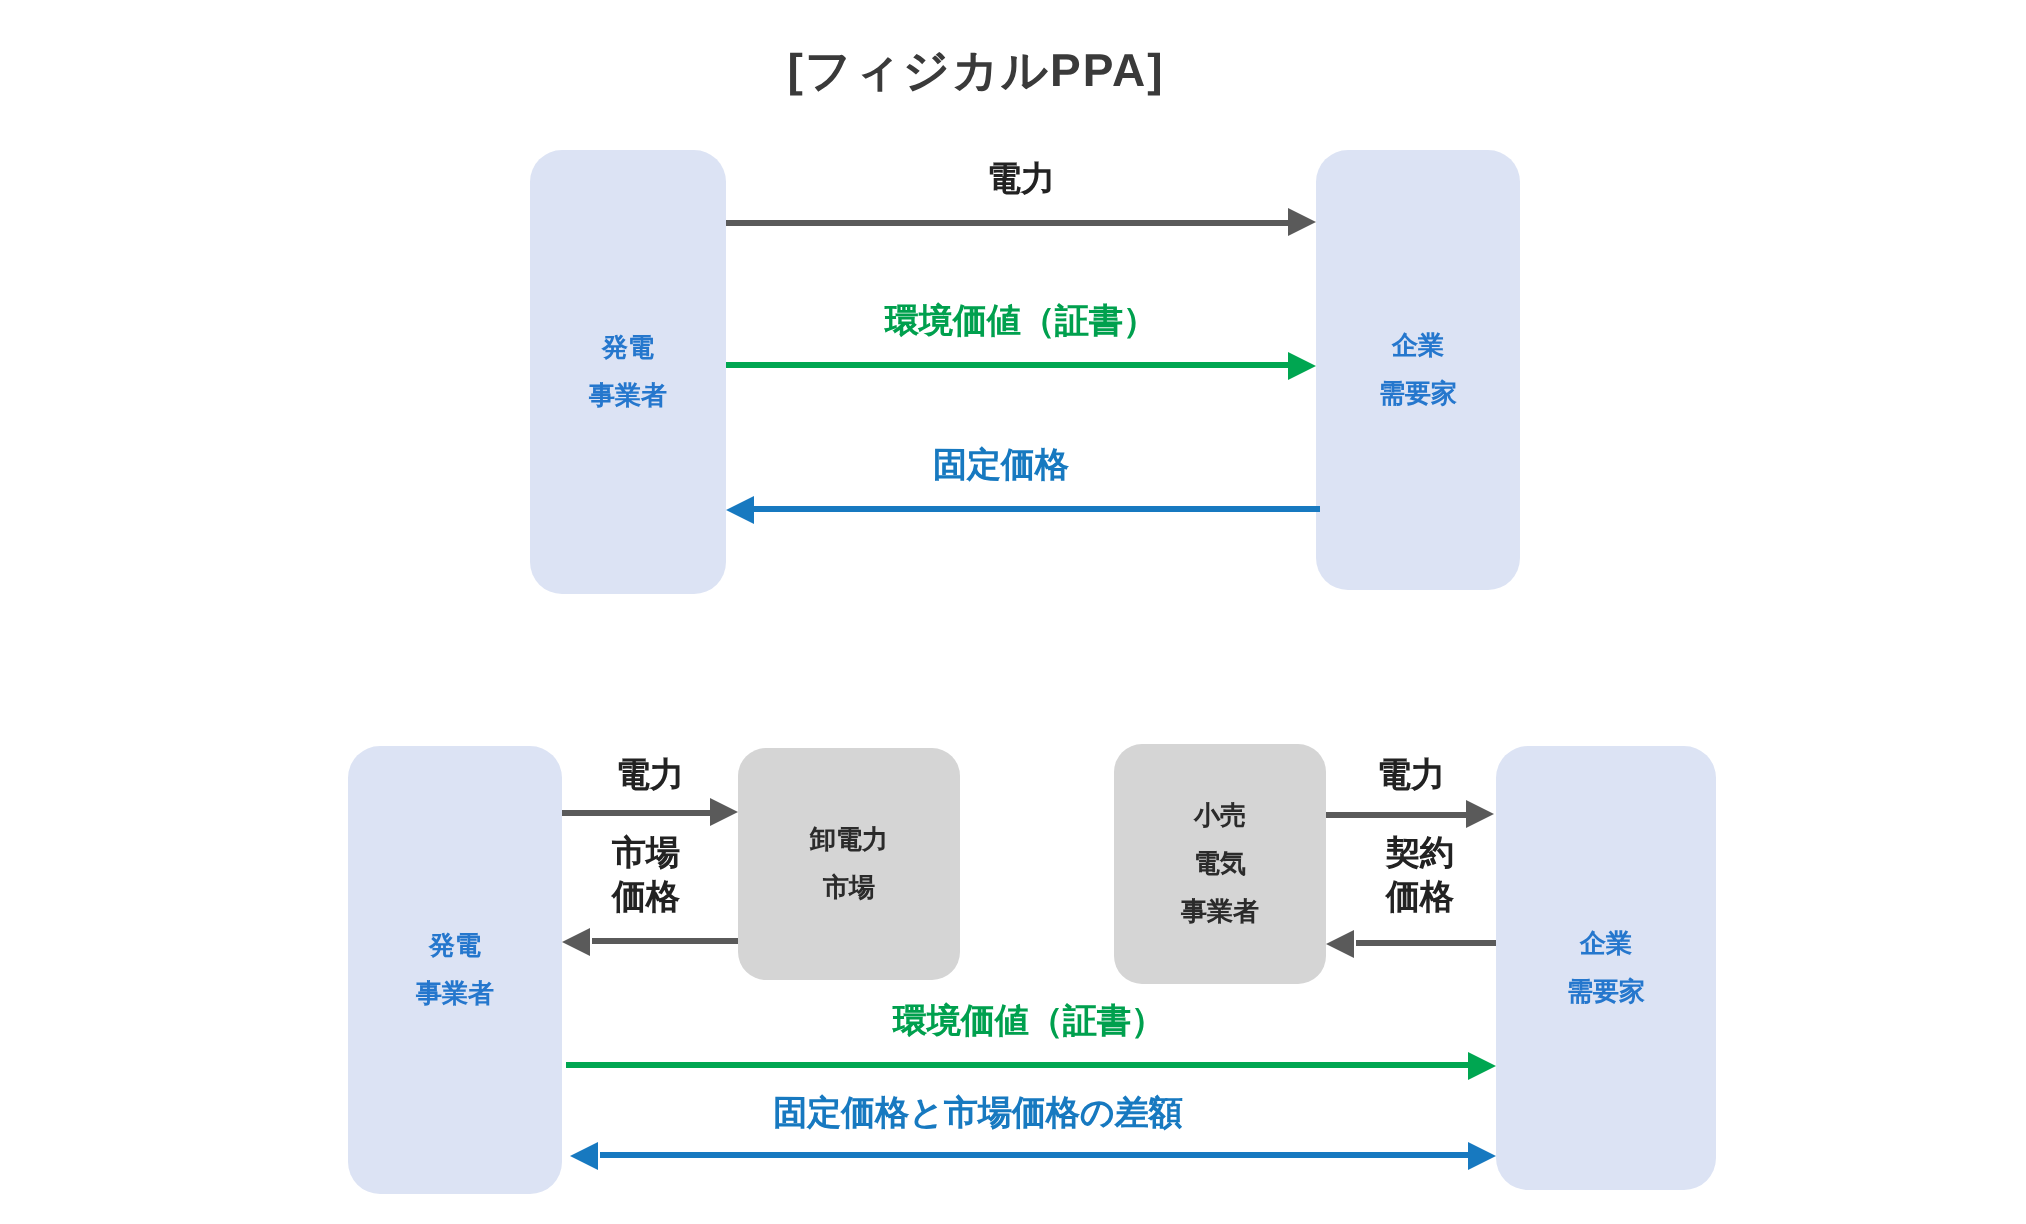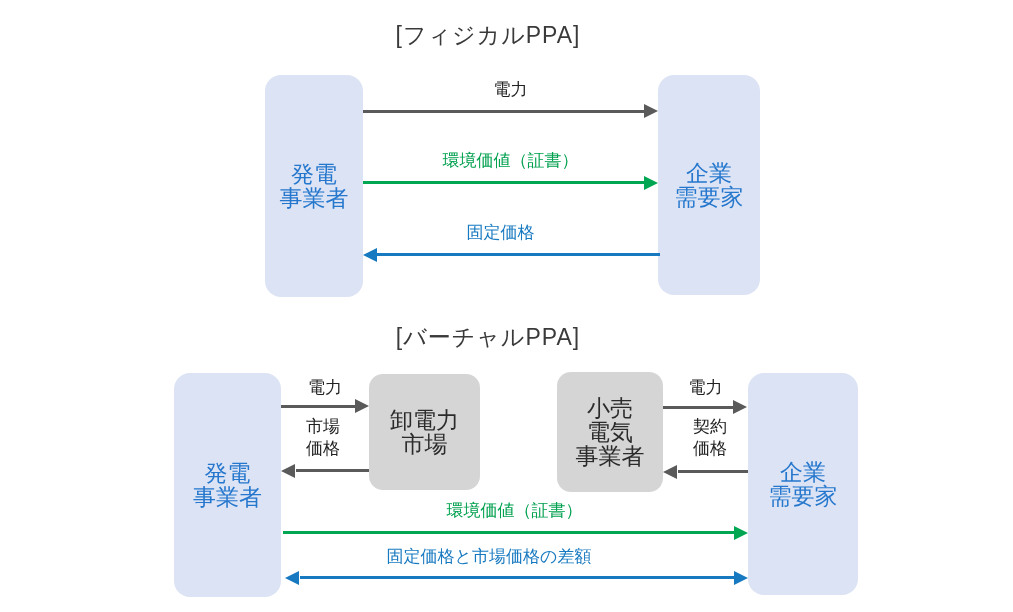--- a/index.html
+++ b/index.html
@@ -14,32 +14,32 @@
     height: 612px;
     background: #ffffff;
     overflow: hidden;
   }
   .diagram-title {
     position: absolute;
     left: 0;
     width: 976px;
     text-align: center;
     font-size: 23px;
-    font-weight: normal;
+    font-weight: bold;
     color: #3a3a3a;
     letter-spacing: 1px;
   }
   .box {
     position: absolute;
     display: flex;
     align-items: center;
     justify-content: center;
     text-align: center;
-    font-weight: normal;
-    font-size: 23px;
+    font-weight: bold;
+    font-size: 13px;
     line-height: 24px;
     border-radius: 16px;
   }
   .box-label { white-space: pre-line; }
   .box.blue { background: #dce3f4; color: #2577cd; }
   .box.gray { background: #d5d5d5; color: #2b2b2b; border-radius: 14px; }
   .hline { position: absolute; height: 3px; }
   .line-gray  { background: #5a5a5a; }
   .line-green { background: #00a651; }
   .line-blue  { background: #1779c0; }
@@ -53,21 +53,21 @@
     border-top: 7px solid transparent;
     border-bottom: 7px solid transparent;
     border-right: 14px solid currentColor;
   }
   .c-gray  { color: #5a5a5a; }
   .c-green { color: #00a651; }
   .c-blue  { color: #1779c0; }
   .flow-label {
     position: absolute;
     font-size: 17px;
-    font-weight: normal;
+    font-weight: bold;
     text-align: center;
     line-height: 22px;
     white-space: pre-line;
   }
   .t-dark  { color: #222222; }
   .t-green { color: #00a04e; }
   .t-blue  { color: #1779c0; }
 </style>
 </head>
 <body>
@@ -91,21 +91,20 @@
   <div class="tri tri-r c-gray" style="left:644px;top:104px"></div>
 
   <div class="flow-label t-green" style="left:363px;top:150px;width:295px">環境価値（証書）</div>
   <div class="hline line-green" style="left:363px;top:181px;width:282px"></div>
   <div class="tri tri-r c-green" style="left:644px;top:176px"></div>
 
   <div class="flow-label t-blue" style="left:363px;top:222px;width:275px">固定価格</div>
   <div class="tri tri-l c-blue" style="left:363px;top:248px"></div>
   <div class="hline line-blue" style="left:377px;top:253px;width:283px"></div>
 
-  <div class="diagram-title" style="top:322px">[バーチャルPPA]</div>
 
   <div class="box blue" style="left:174px;top:373px;width:107px;height:224px">
     <span class="box-label">発電
 事業者</span>
   </div>
 
   <div class="box gray" style="left:369px;top:374px;width:111px;height:116px">
     <span class="box-label">卸電力
 市場</span>
   </div>

